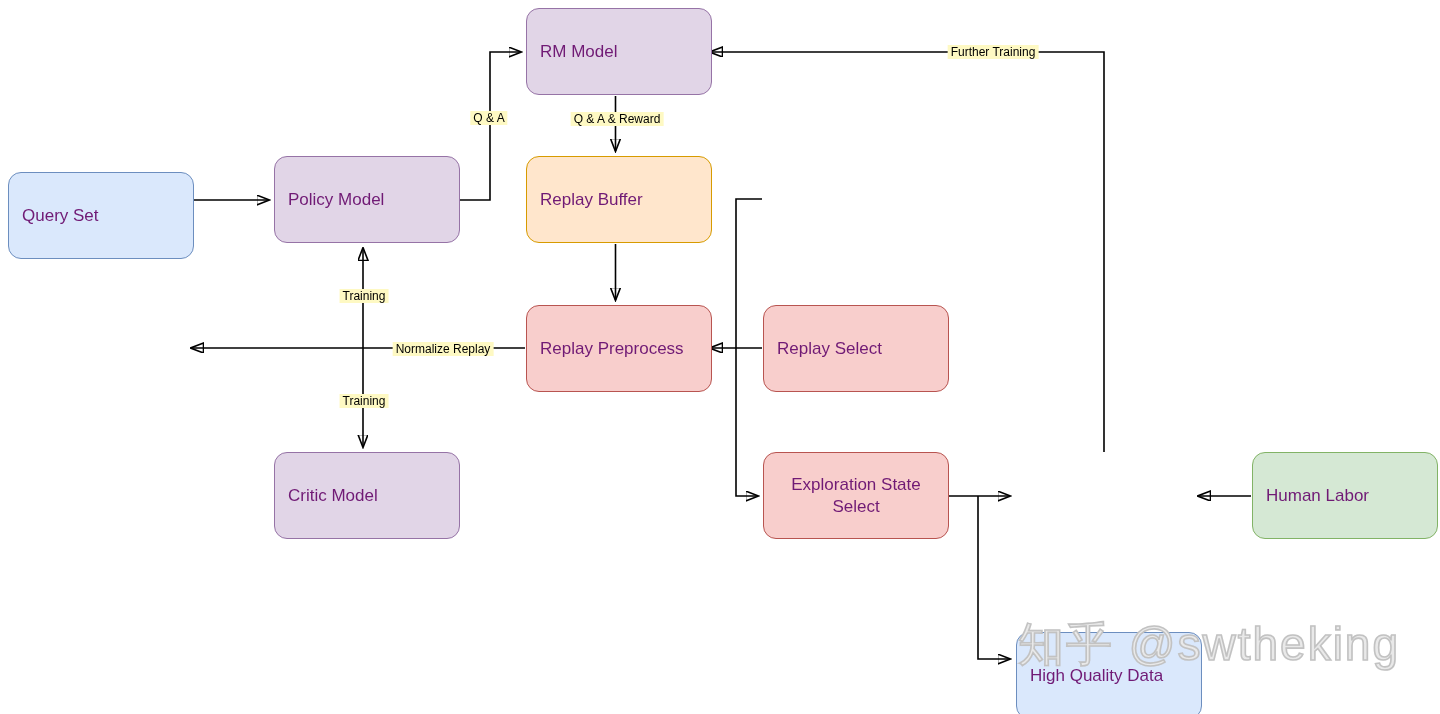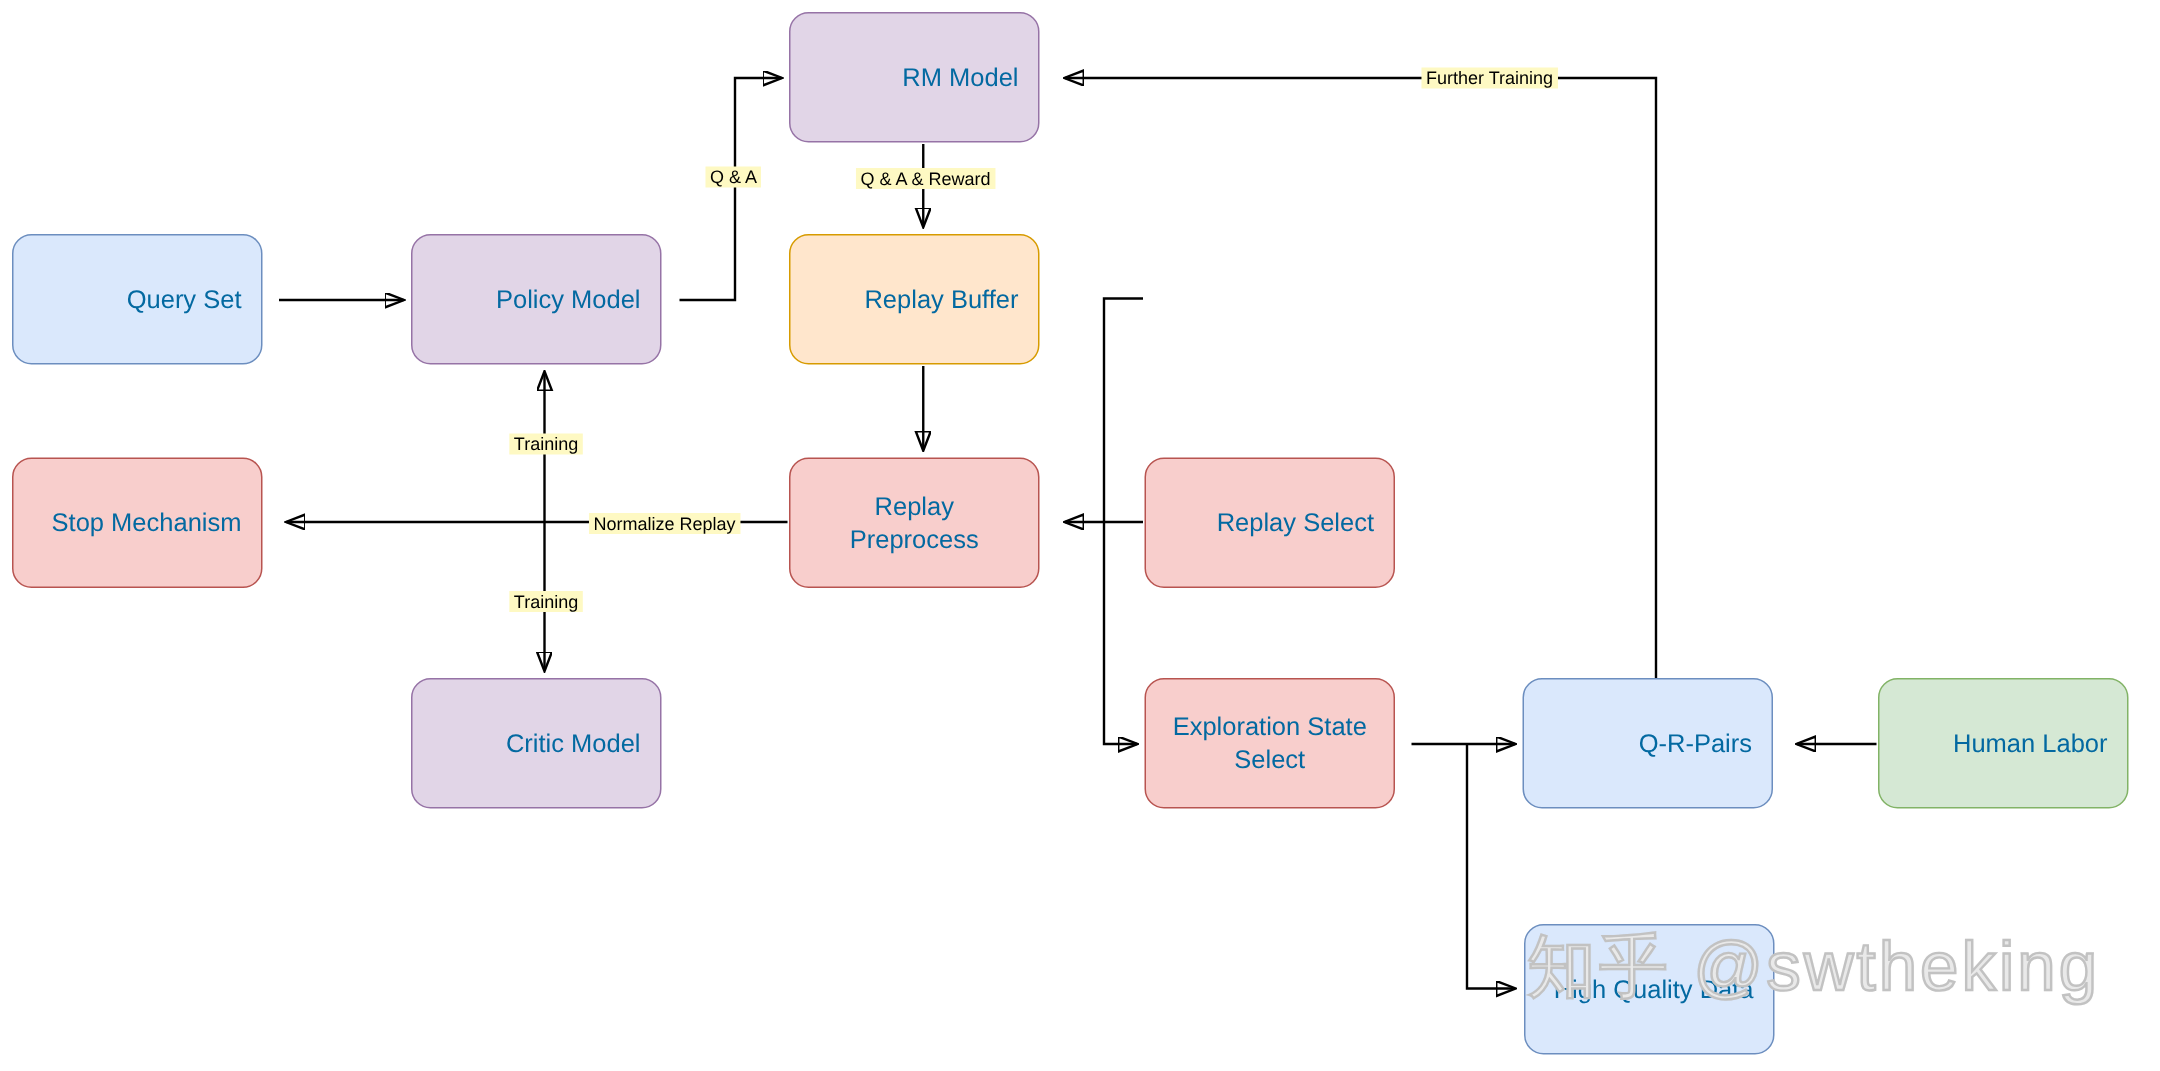--- a/index.html
+++ b/index.html
@@ -3,26 +3,26 @@
 <meta charset="utf-8">
 <style>
   html,body{margin:0;padding:0;background:#ffffff;}
   .canvas{
     position:relative;width:1440px;height:714px;background:#ffffff;
     font-family:"Liberation Sans",sans-serif;overflow:hidden;
   }
   .edges{position:absolute;left:0;top:0;width:1440px;height:714px;}
   .edges path{fill:none;stroke:#000000;stroke-width:1.6px;}
   .node{
-    position:absolute;width:167px;height:87px;box-sizing:border-box;
+    position:absolute;width:186px;height:87px;box-sizing:border-box;
     border:1.6px solid #000;border-radius:13px;
-    display:flex;align-items:center;justify-content:flex-end;text-align:center;
-    font-size:17px;line-height:1.25;color:#0369a1;padding:0 13px;
+    display:flex;align-items:center;justify-content:flex-start;text-align:center;
+    font-size:17px;line-height:1.25;color:#701a75;padding:0 13px;
   }
-  .node.blue  {background:#dae8fc;border-color:#6c8ebf;}
+  .node.blue  {background:#dae8fc;border-color:#6c8ebf;margin-top:16px;}
   .node.purple{background:#e1d5e7;border-color:#9673a6;}
   .node.orange{background:#ffe6cc;border-color:#d79b00;}
   .node.red   {background:#f8cecc;border-color:#b85450;}
   .node.green {background:#d5e8d4;border-color:#82b366;}
   .edge-label{
     position:absolute;transform:translate(-50%,-50%);
     background:#fef9c3;padding:0 3px;font-size:12px;color:#000;white-space:nowrap;z-index:2;
   }
   .watermark{
     position:absolute;left:1018px;top:614px;z-index:5;white-space:nowrap;
@@ -61,37 +61,31 @@
     </div>
   <div class="node purple" style="left:274px;top:156px">
       <span>Policy Model</span>
     </div>
   <div class="node purple" style="left:526px;top:8px">
       <span>RM Model</span>
     </div>
   <div class="node orange" style="left:526px;top:156px">
       <span>Replay Buffer</span>
     </div>
-  <div class="node red" style="left:8px;top:305px">
-      <span>Stop Mechanism</span>
-    </div>
   <div class="node red" style="left:526px;top:305px">
       <span>Replay Preprocess</span>
     </div>
   <div class="node red" style="left:763px;top:305px">
       <span>Replay Select</span>
     </div>
   <div class="node purple" style="left:274px;top:452px">
       <span>Critic Model</span>
     </div>
   <div class="node red" style="left:763px;top:452px">
       <span>Exploration State Select</span>
-    </div>
-  <div class="node blue" style="left:1015px;top:452px">
-      <span>Q-R-Pairs</span>
     </div>
   <div class="node green" style="left:1252px;top:452px">
       <span>Human Labor</span>
     </div>
   <div class="node blue" style="left:1016px;top:616px">
       <span>High Quality Data</span>
     </div>
 
   <span class="edge-label" style="left:489px;top:118px">Q &amp; A</span>
   <span class="edge-label" style="left:617px;top:119px">Q &amp; A &amp; Reward</span>

